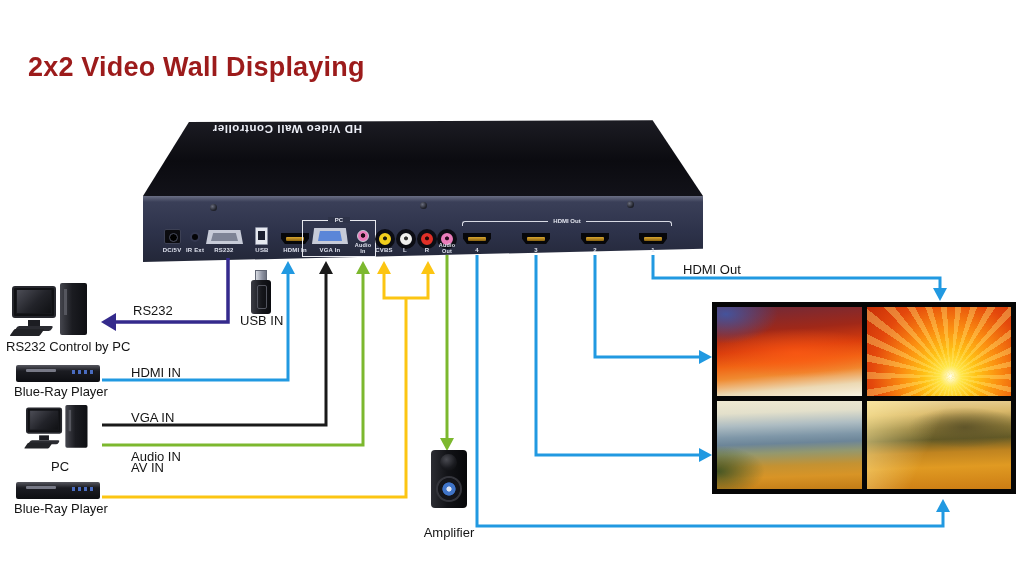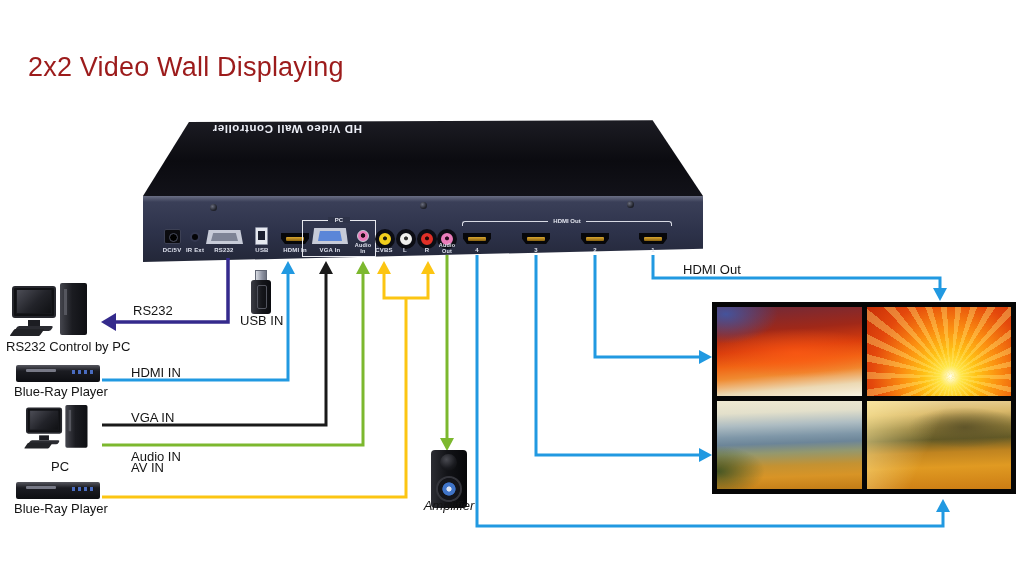--- a/index.html
+++ b/index.html
@@ -2,21 +2,21 @@
 <html><head>
 <meta charset="utf-8">
 <style>
   * { margin:0; padding:0; box-sizing:border-box; }
   html,body { background:#ffffff; font-family:"Liberation Sans", sans-serif; }
   #canvas { position:relative; width:1024px; height:579px; background:#ffffff; overflow:hidden; }
 
   .abs { position:absolute; }
 
   
-  #title { left:28px; top:52px; font-size:27px; font-weight:normal; color:#9c1b1b; letter-spacing:.2px; }
+  #title { left:28px; top:52px; font-size:27px; font-weight:bold; color:#9c1b1b; letter-spacing:.2px; }
 
   
   #dev-top { left:143px; top:118px; width:560px; height:78px;
     clip-path:polygon(8.2% 5%, 91% 3%, 100% 100%, 0% 100%);
     background:linear-gradient(180deg,#1d1d24 0%,#0b0b10 55%,#121219 100%); }
   #dev-front { left:143px; top:196px; width:560px; height:66px;
     clip-path:polygon(0 0,100% 0,100% 80%,0 100%);
     background:linear-gradient(180deg,#6a6e84 0%,#3a3f58 9%,#2d324a 55%,#232738 100%); }
   #dev-name { left:192px; top:123px; width:190px; text-align:center; transform:rotate(180deg);
     color:#eef0f8; font-size:11.5px; font-weight:bold; letter-spacing:.6px; }
@@ -262,21 +262,21 @@
   </div>
   <div class="lbl c" style="left:36px;top:459px;width:48px;">PC</div>
 
   <div class="abs bluray" style="left:16px;top:482px;"></div>
   <div class="lbl" style="left:14px;top:501px;">Blue-Ray Player</div>
 
   <div id="amp" class="abs">
     <div class="knob"></div>
     <div class="cone"></div>
   </div>
-  <div class="lbl c" style="left:417px;top:498px;width:64px;font-style:italic;">Amplifier</div>
+  <div class="lbl c" style="left:417px;top:525px;width:64px;">Amplifier</div>
 
   <div class="lbl" style="left:133px;top:303px;">RS232</div>
   <div class="lbl" style="left:131px;top:365px;">HDMI IN</div>
   <div class="lbl" style="left:131px;top:410px;">VGA IN</div>
   <div class="lbl" style="left:131px;top:449px;">Audio IN</div>
   <div class="lbl" style="left:131px;top:460px;">AV IN</div>
   <div class="lbl" style="left:683px;top:262px;">HDMI Out</div>
 
   <div id="wall" class="abs">
     <div class="scr scr-tl"></div>

